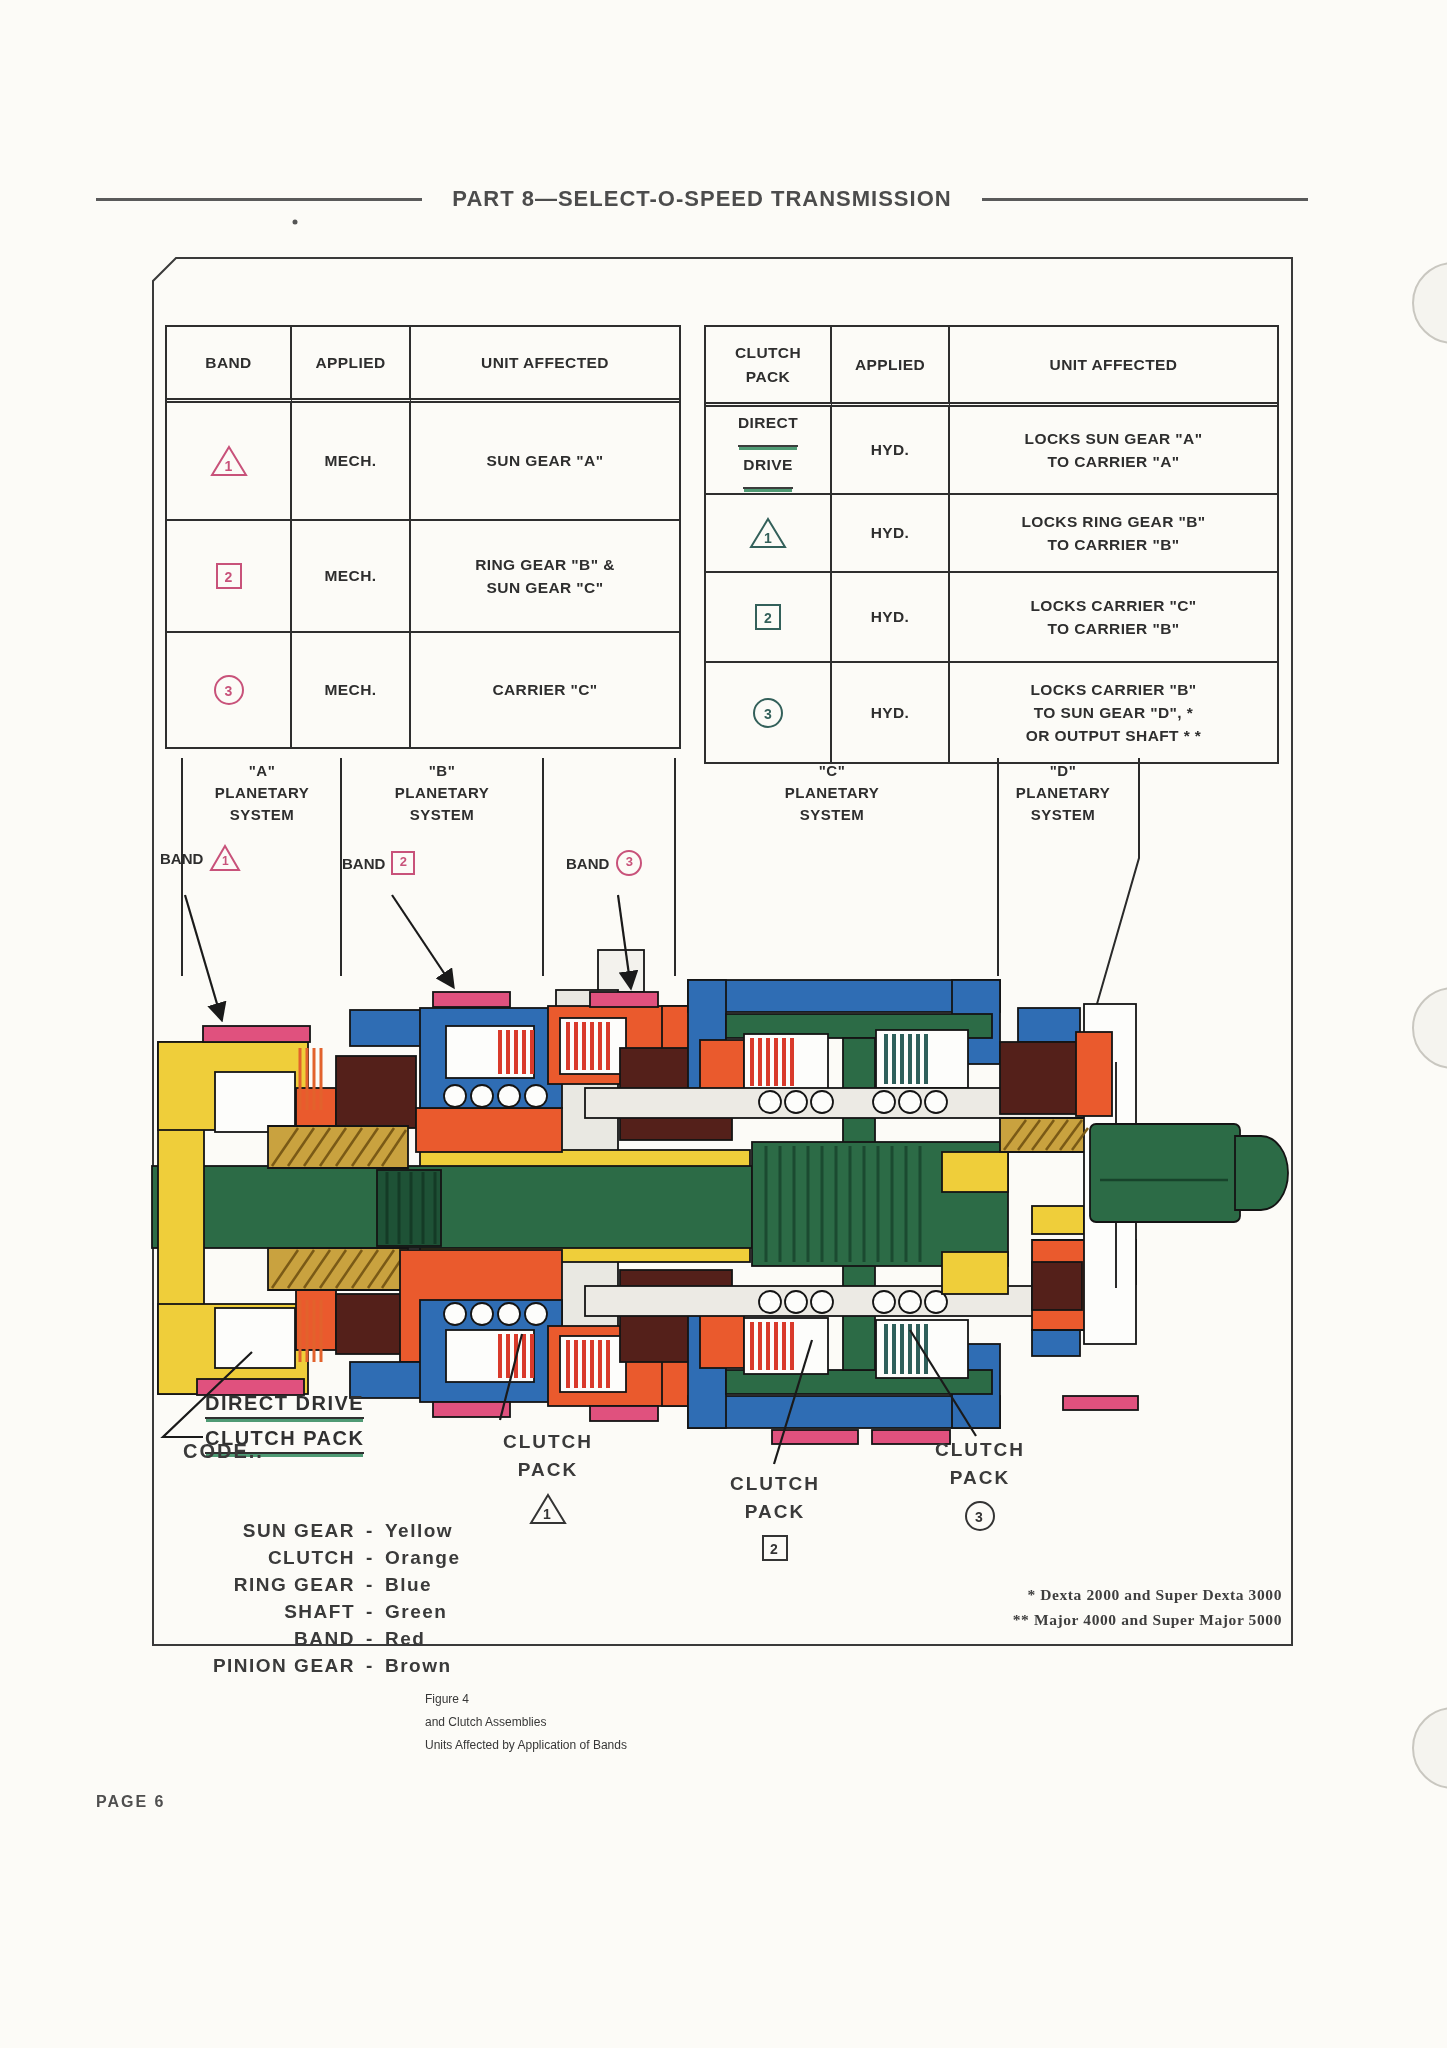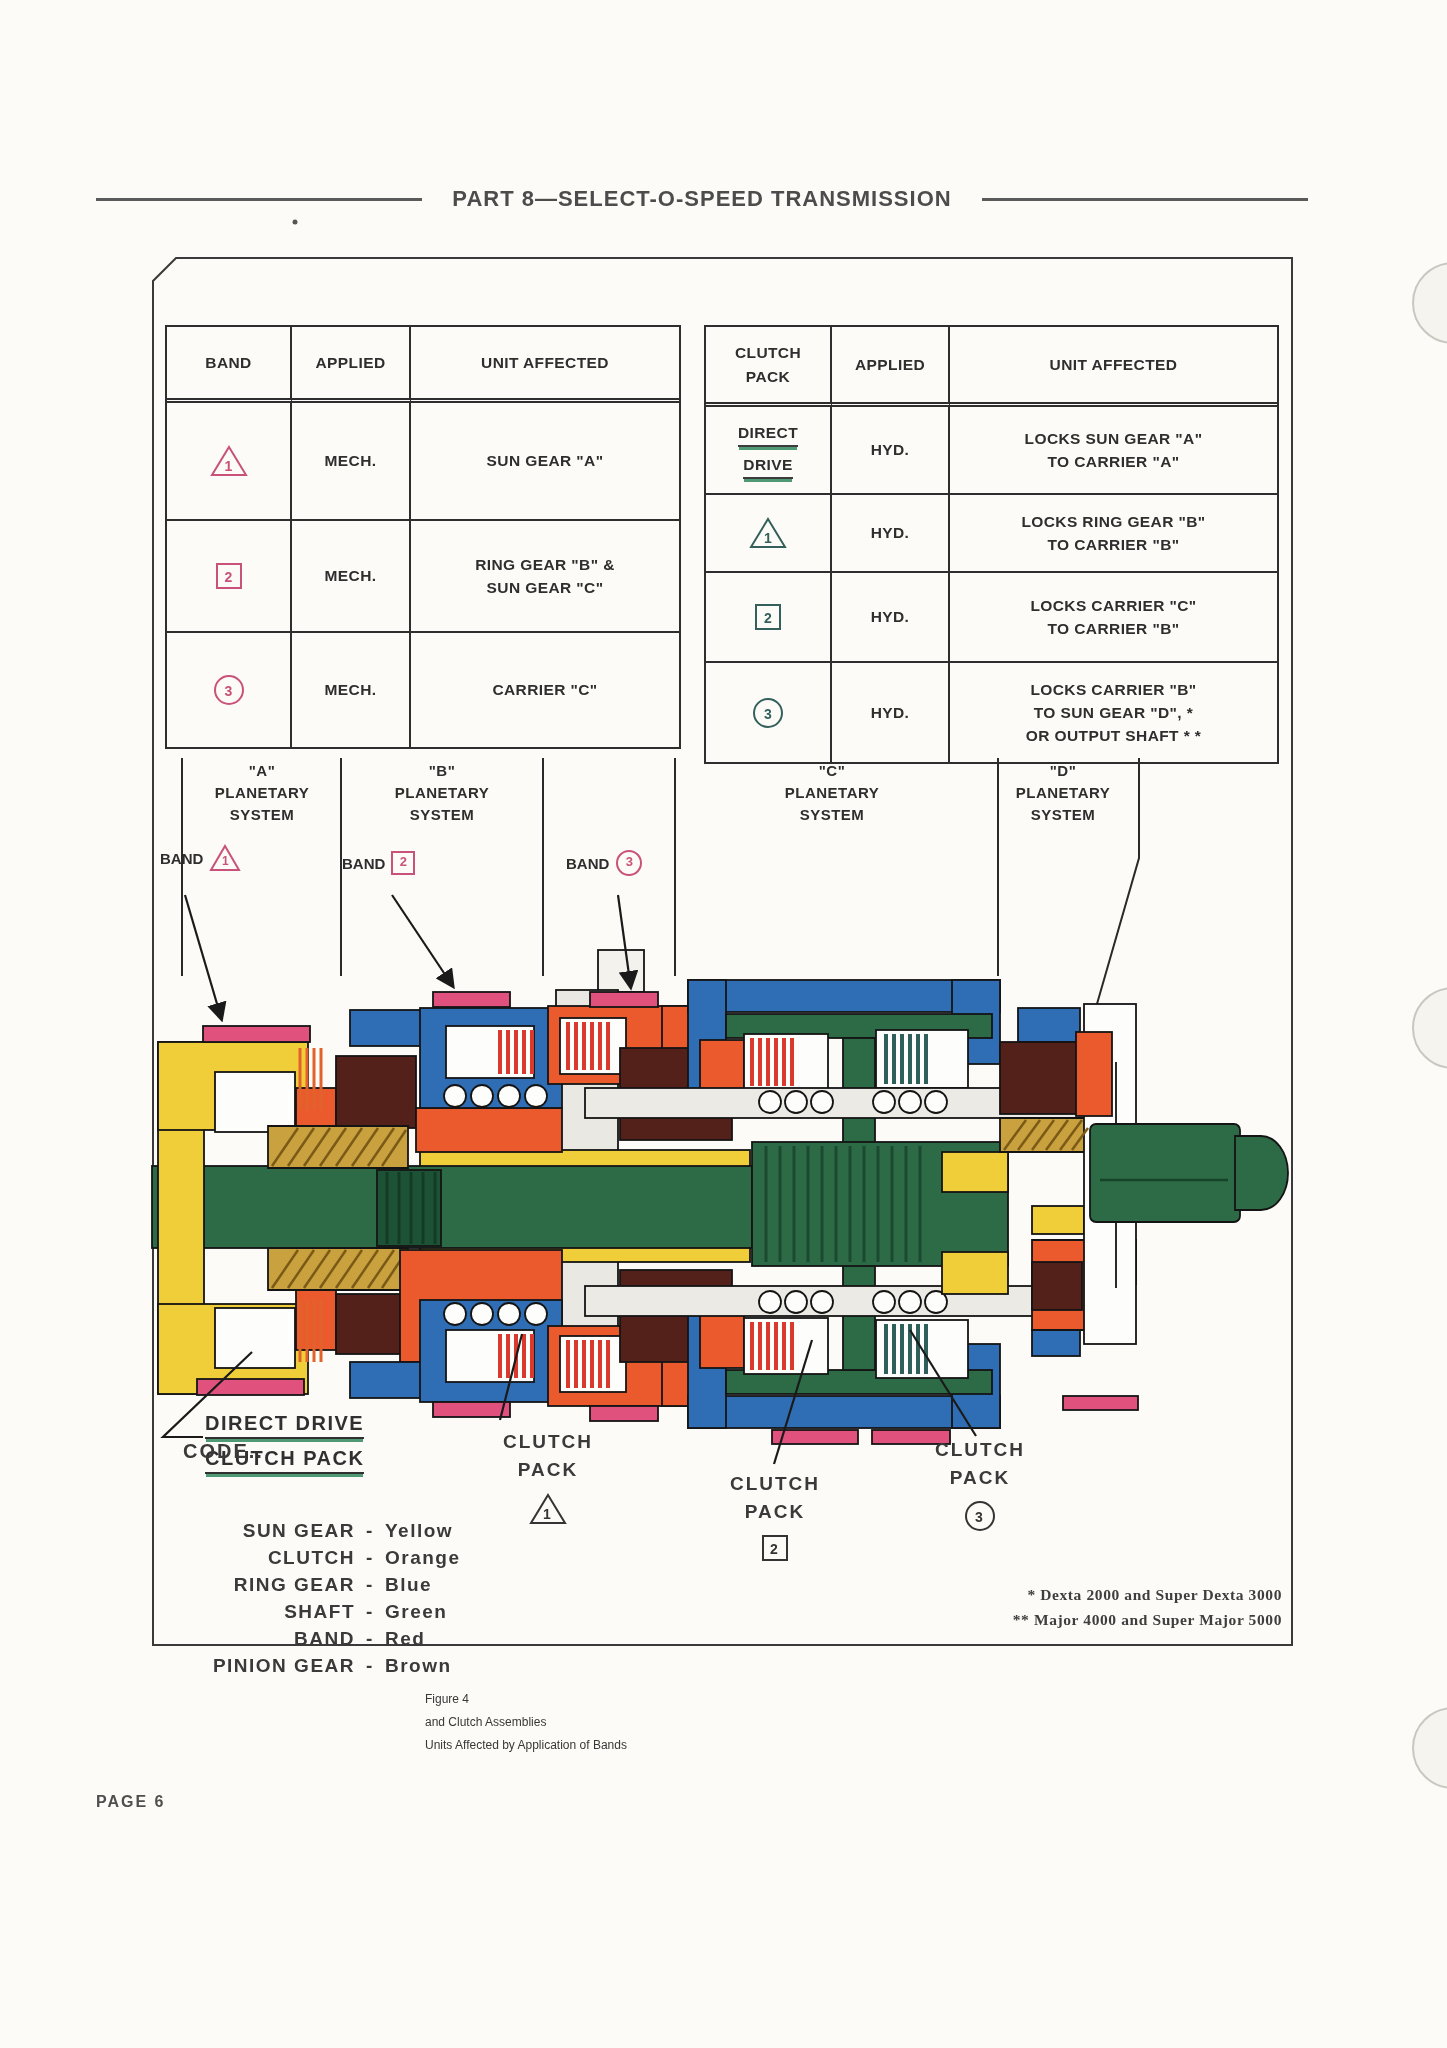--- a/index.html
+++ b/index.html
@@ -46,33 +46,33 @@
   .sym.teal .num { color:#33605a; }
   .sym.dark .num { color:#343434; }
   .sym.t40 .num { top:13px; font-size:14px; }
   .sym.s30 .num { top:6px;  font-size:14px; }
   .sym.c34 .num { top:8px;  font-size:14px; }
   .sym.t34 .num { top:11px; font-size:12px; }
   .sym.s26 .num { top:4px;  font-size:13px; }
   .sym.c30 .num { top:6px;  font-size:13px; }
 
   
-  .dd-word { display:inline-block; border-bottom:2px solid #3c3c3c; box-shadow:0 4px 0 -1px #4f9a74; margin:3px 0; padding-bottom:1px; }
+  .dd-word { display:inline-block; border-bottom:2px solid #3c3c3c; box-shadow:0 4px 0 -1px #4f9a74; margin:3px 0; padding-bottom:11px; }
 
   
   .plab { position:absolute; width:160px; z-index:2; text-align:center;
           font-size:15px; font-weight:bold; letter-spacing:0.5px; line-height:1.45; color:#2e2e2e; }
 
   
   .band-callout { position:absolute; z-index:2; display:flex; align-items:center; gap:5px;
                   font-size:15px; font-weight:bold; color:#2e2e2e; }
 
   
   .dd-callout { position:absolute; left:205px; top:1392px; z-index:2;
-                font-size:20px; font-weight:bold; letter-spacing:1.5px; color:#303030;margin-top:20px; }
+                font-size:20px; font-weight:bold; letter-spacing:1.5px; color:#303030; }
   .dd-callout .line { display:block; border-bottom:2px solid #303030; box-shadow:0 4px 0 -1px #4f9a74;
                       margin-bottom:8px; padding-bottom:2px; width:fit-content; }
 
   
   .cp-callout { position:absolute; z-index:2; width:140px; text-align:center;
                 font-size:19px; font-weight:bold; letter-spacing:2px; line-height:1.45; color:#3a3a3a; }
   .cp-callout .sym { margin-top:8px; }
 
   
   .code-title { position:absolute; left:183px; top:1440px; z-index:2;

